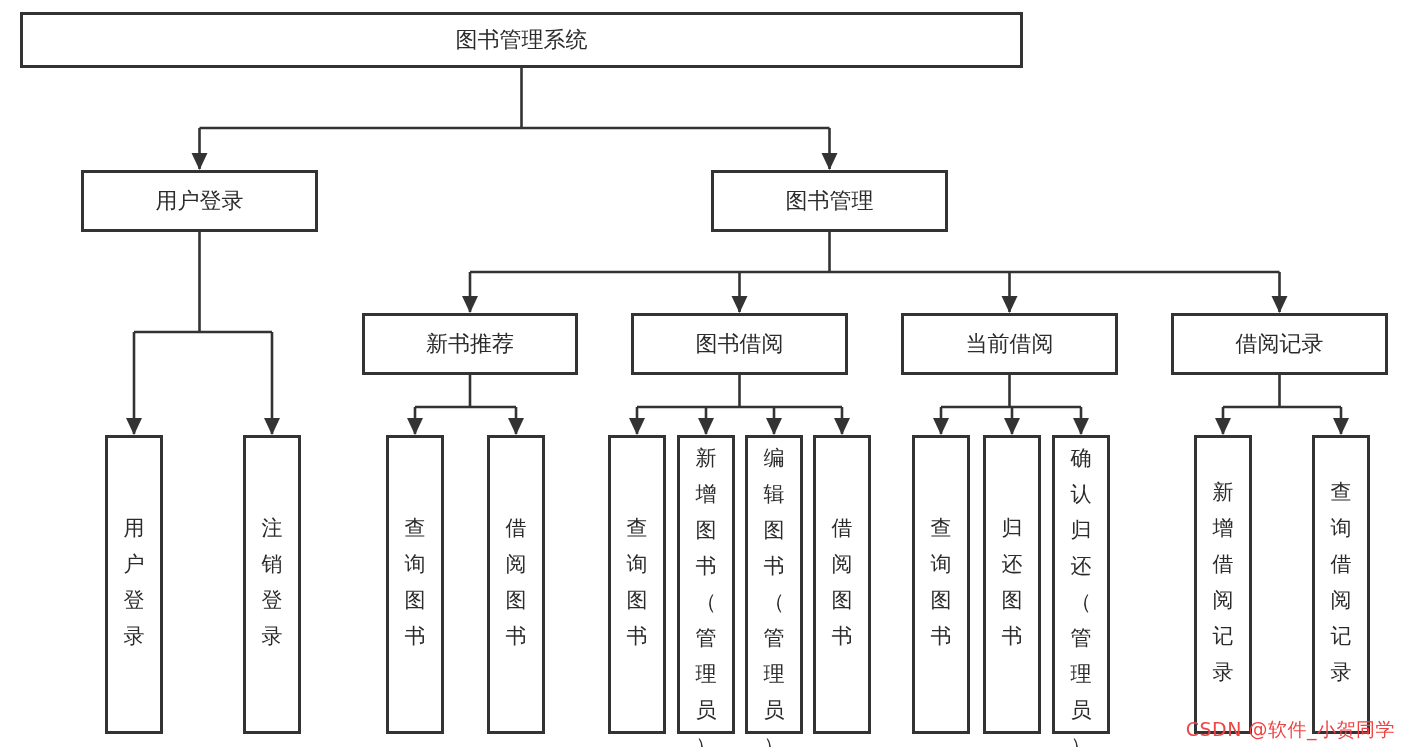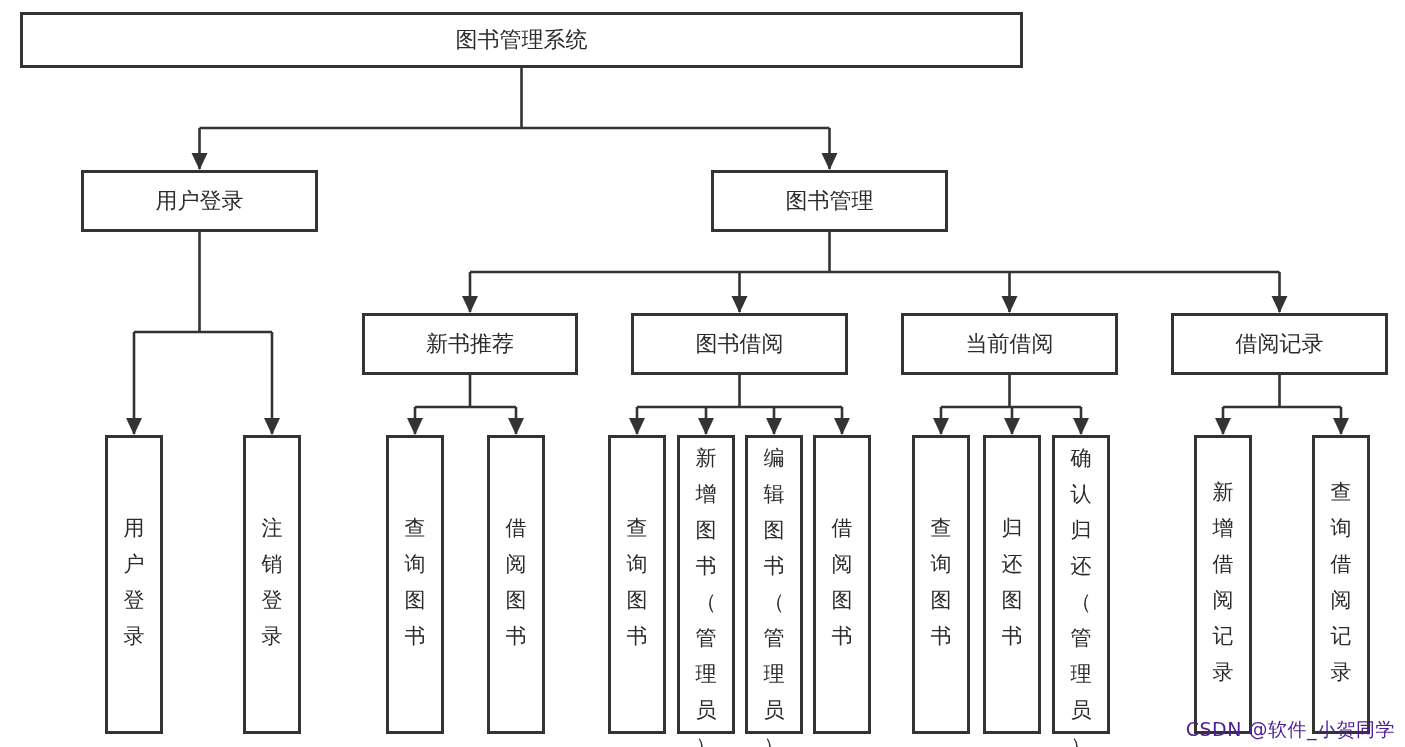--- a/index.html
+++ b/index.html
@@ -53,21 +53,21 @@
   .arrow-head {
     fill: #333333;
     stroke: none;
   }
   .watermark {
     position: absolute;
     right: 10px;
     bottom: 4px;
     font-family: "DejaVu Sans", "Liberation Sans", sans-serif;
     font-size: 19px;
-    color: #4c1d95;
+    color: #ef4444;
     white-space: nowrap;
     letter-spacing: 0.5px;
     pointer-events: none;
   }
 </style>
 </head>
 <body>
 
 <div id="diagram-root">
   <svg id="tree-svg" viewBox="0 0 1405 747" xmlns="http://www.w3.org/2000/svg">

